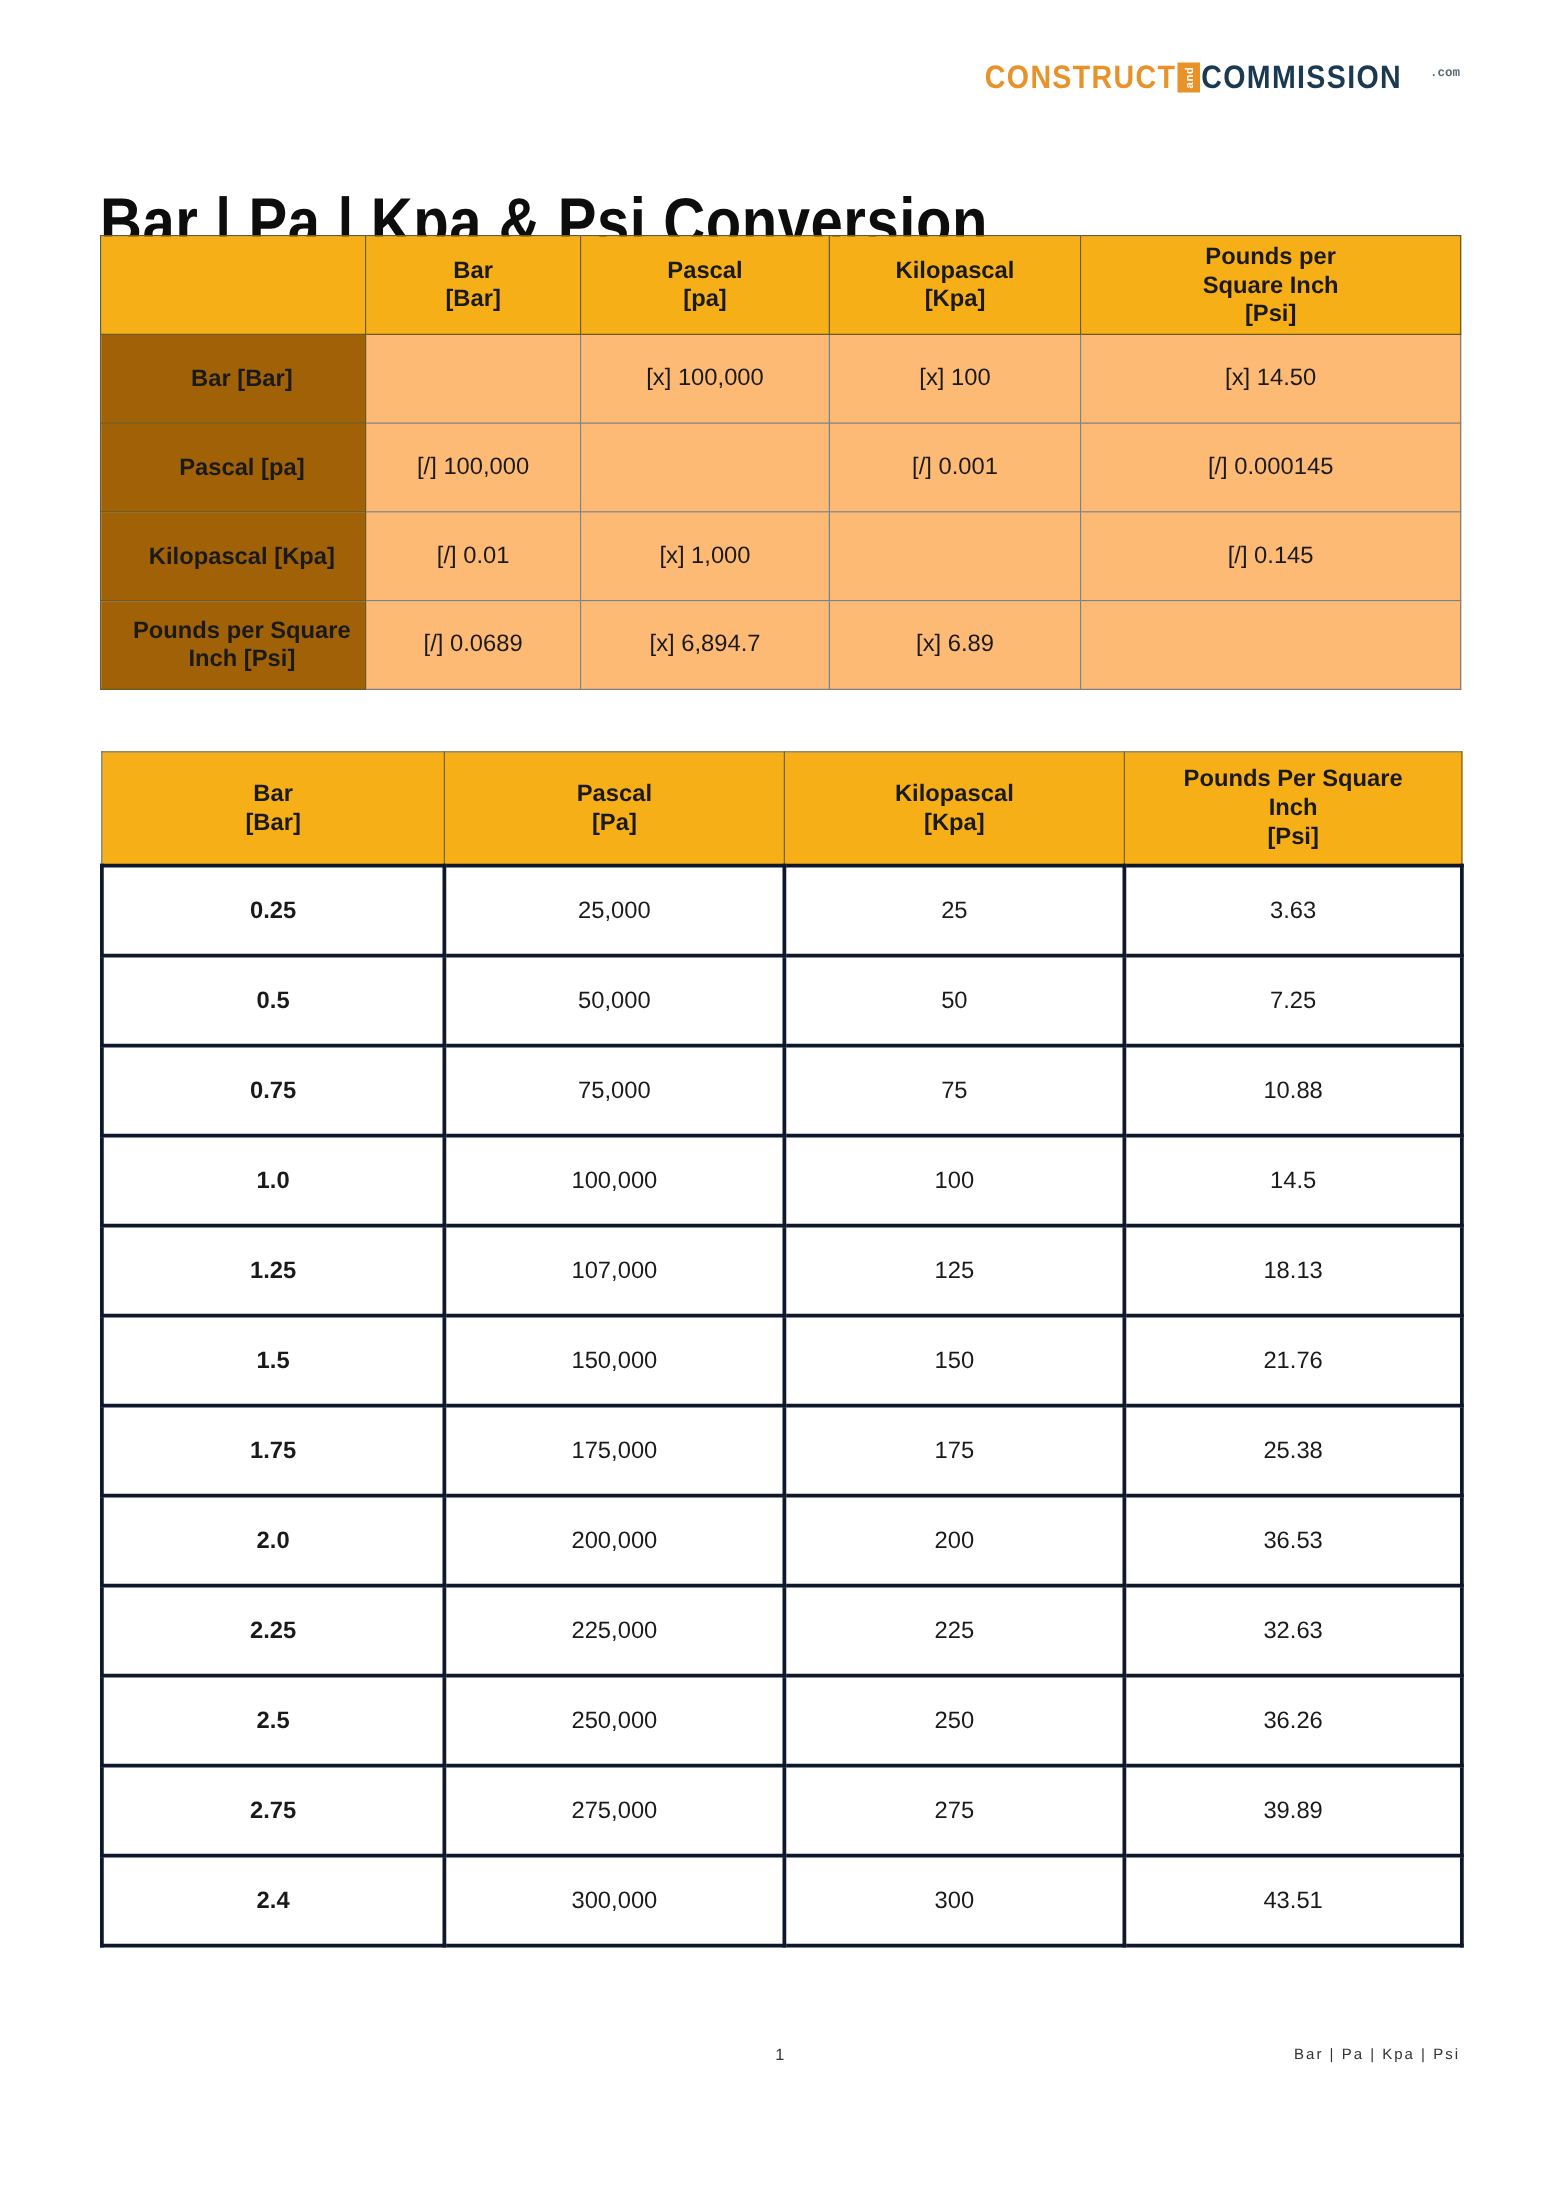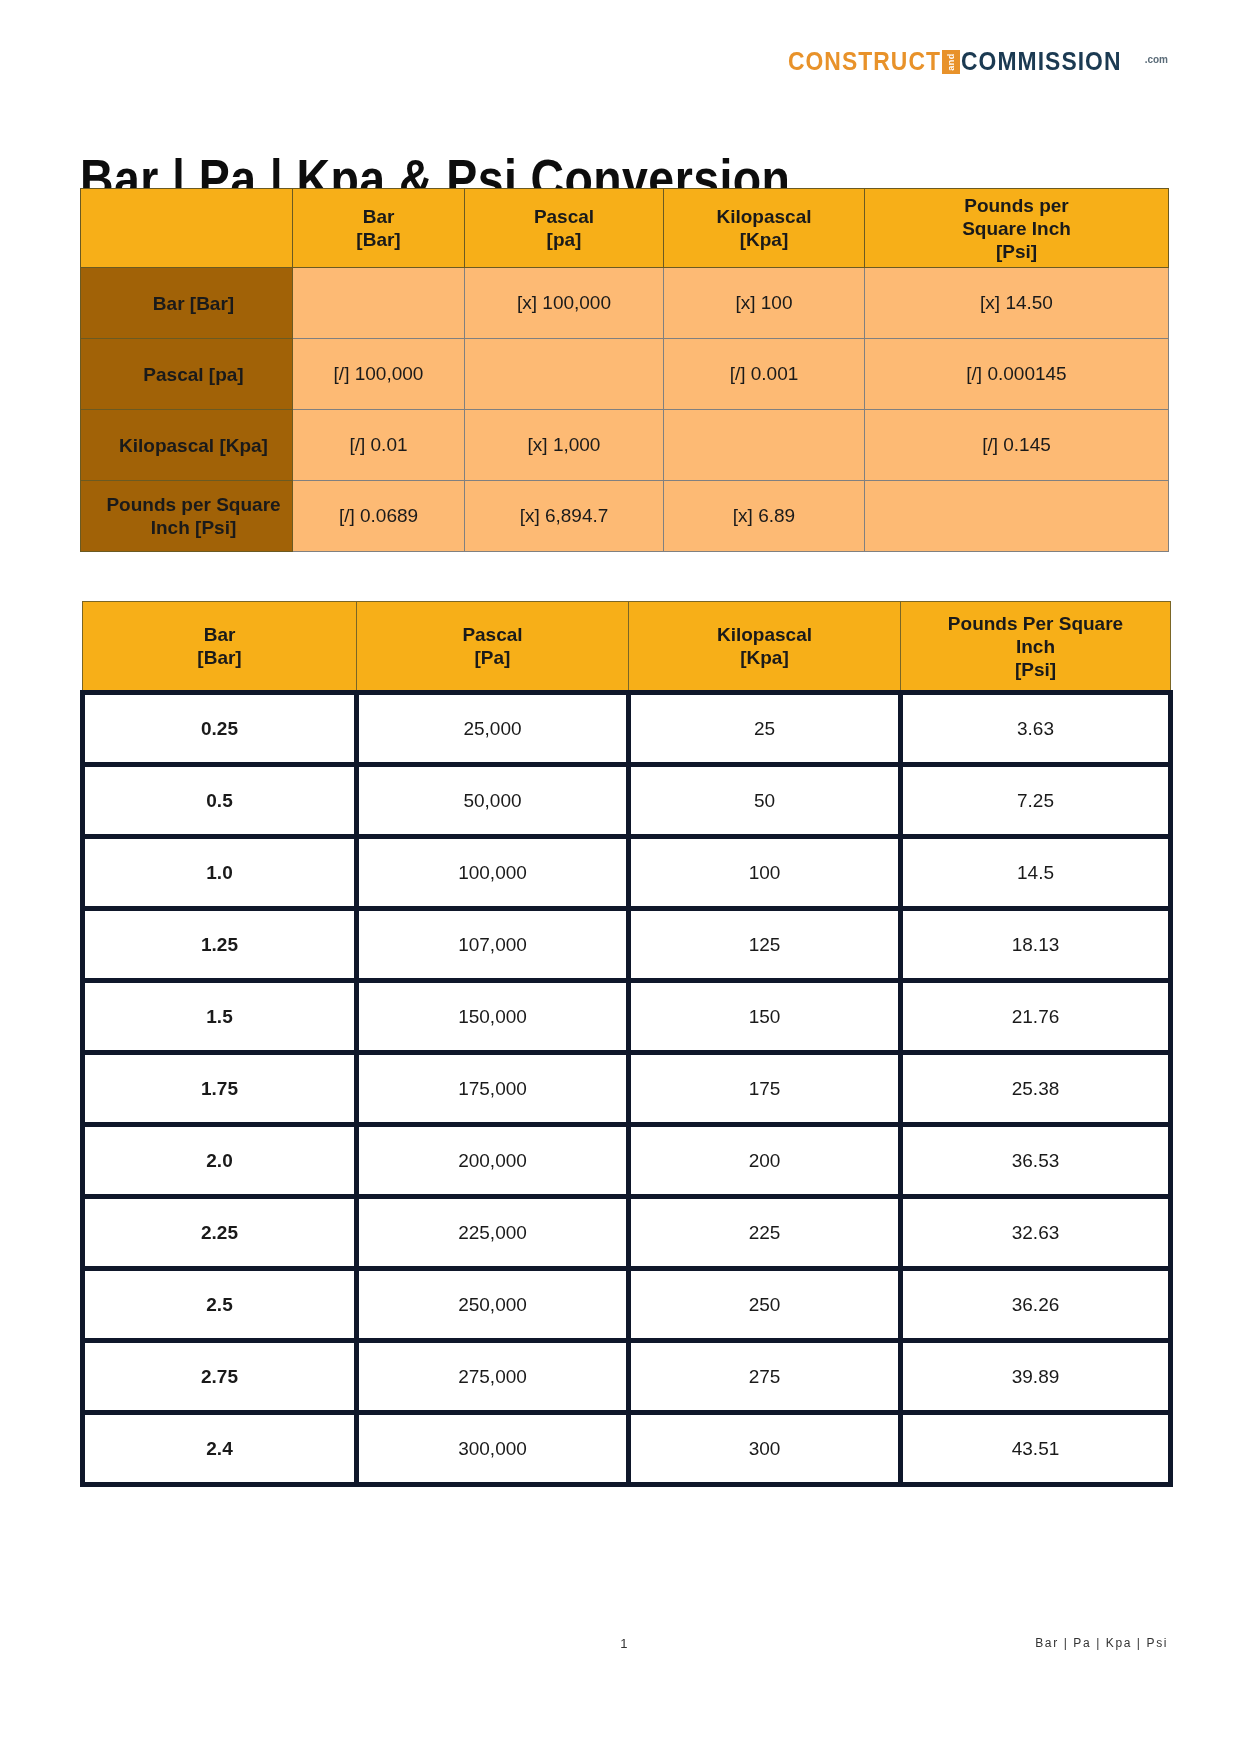--- a/index.html
+++ b/index.html
@@ -63,21 +63,21 @@
     font-family: "Liberation Sans Narrow", "Liberation Sans", sans-serif;
     font-weight: bold;
     font-size: 26px;
     letter-spacing: 1.2px;
     color: #1B3A52;
     line-height: 26px;
     transform: scaleX(0.88);
     transform-origin: left bottom;
   }
   .logo-dotcom {
-    font-family: Liberation Sans, sans-serif;
+    font-family: Liberation Mono, monospace;
     font-weight: bold;
     font-size: 10px;
     color: #5A6B78;
     line-height: 26px;
     margin-left: 1px;
     align-self: flex-end;
     padding-bottom: 1px;
   }
 
   
@@ -144,21 +144,21 @@
     top: 601px;
     left: 80px;
     width: 1088px;
   }
   #table2 .hd {
     height: 91px;
     border: 1px solid #7a6626 !important;
   }
   #table2 tbody td {
     height: 72px;
-    border: 5px solid #0f172a;
+    border: 3px solid #0f172a;
   }
   #table2 .barcol { font-weight: bold; }
 
   
   .footer {
     position: absolute;
     left: 80px;
     right: 72px;
     top: 1636px;
     height: 30px;
@@ -292,20 +292,26 @@
         <td>25</td>
         <td>3.63</td>
       </tr>
       <tr>
         <td class="barcol">0.5</td>
         <td>50,000</td>
         <td>50</td>
         <td>7.25</td>
       </tr>
       <tr>
+        <td class="barcol">0.75</td>
+        <td>75,000</td>
+        <td>75</td>
+        <td>10.88</td>
+      </tr>
+      <tr>
         <td class="barcol">1.0</td>
         <td>100,000</td>
         <td>100</td>
         <td>14.5</td>
       </tr>
       <tr>
         <td class="barcol">1.25</td>
         <td>107,000</td>
         <td>125</td>
         <td>18.13</td>

